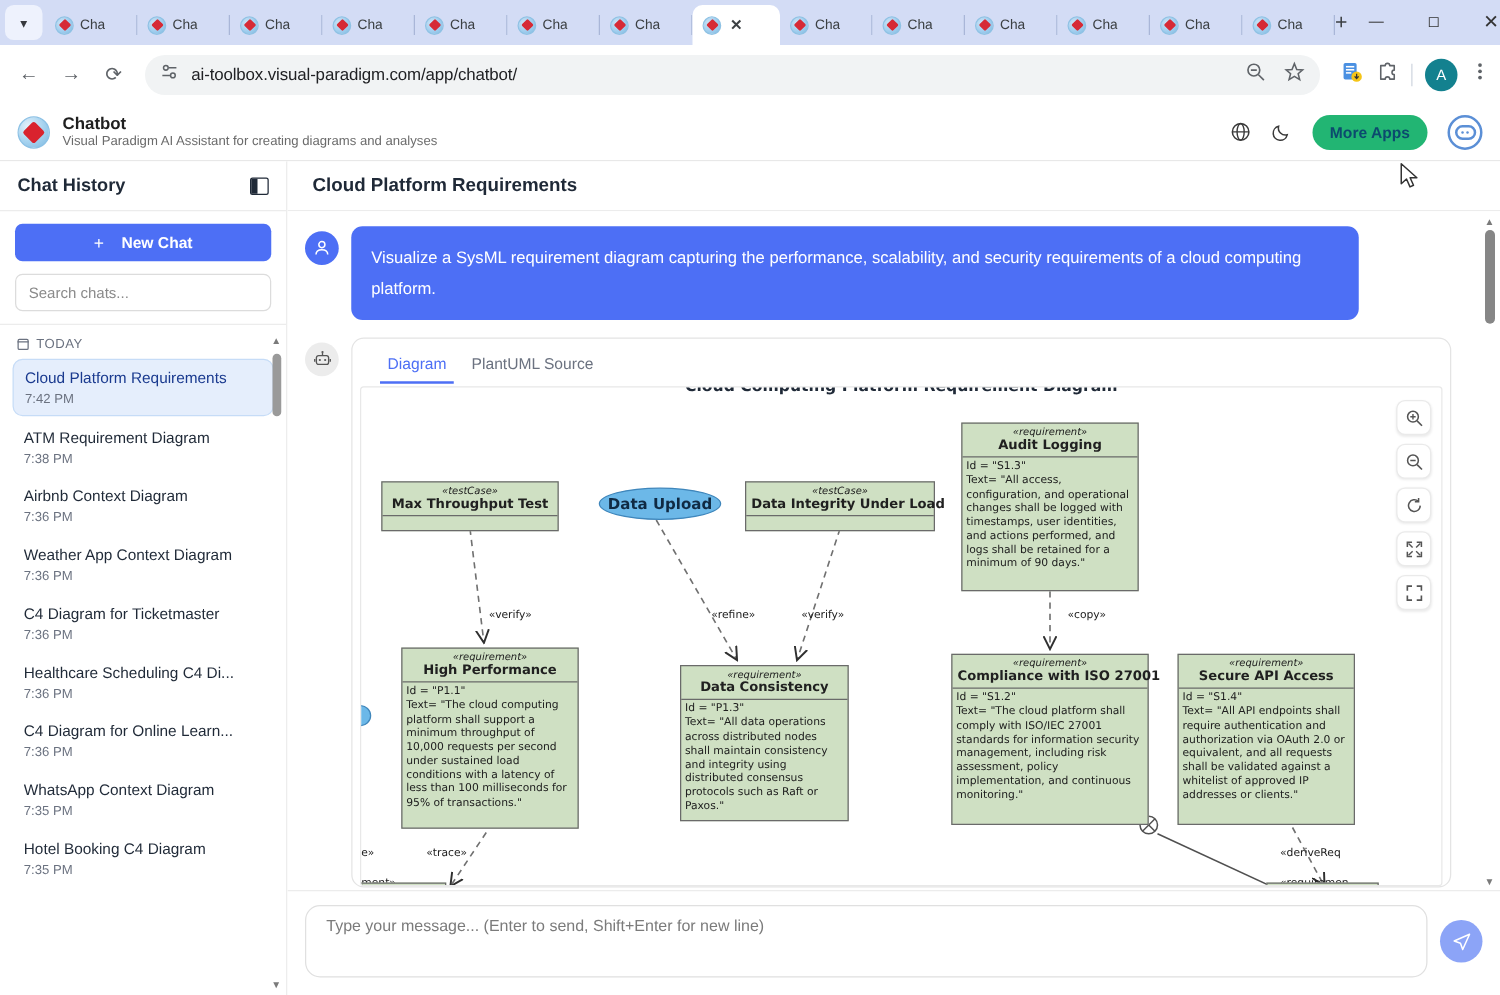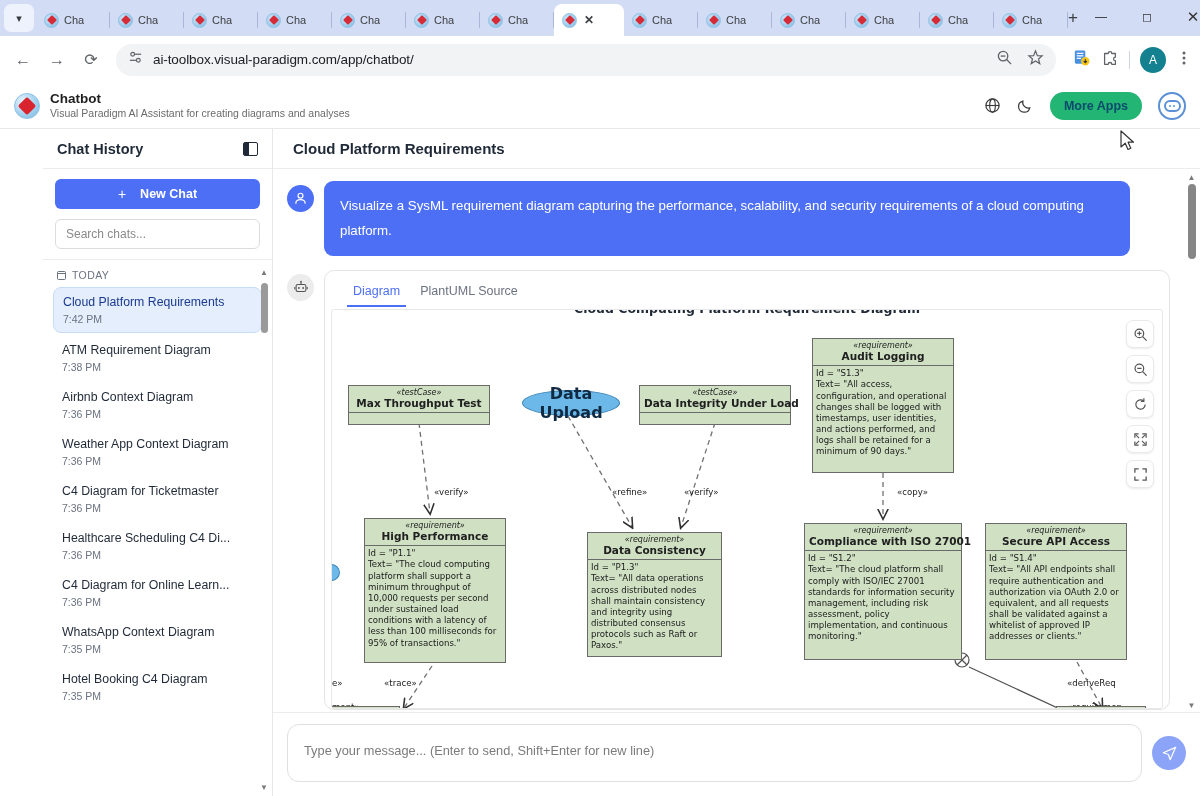--- a/index.html
+++ b/index.html
@@ -93,21 +93,21 @@
     width: 28px; height: 28px; border-radius: 50%; border: 2px solid #5b8fd6;
     background:#fff; display:flex; align-items:center; justify-content:center;
     position: relative;
   }
   .chat-orb .bubble {
     width: 17px; height: 12px; border: 2px solid #5b8fd6; border-radius: 6px;
     display:flex; align-items:center; justify-content:center; gap:2px;
   }
   .chat-orb .bubble i { width:2px; height:2px; background:#5b8fd6; border-radius:50%; display:block;}
 
-  .body-row { flex: 1; display: flex; overflow: hidden; margin-left: 43px; }
+  .body-row { flex: 1; display: flex; overflow: hidden; }
 
   
   .sidebar {
     width: 230px; flex: 0 0 230px; border-right: 1px solid #e8e8e8;
     display: flex; flex-direction: column; background: #fff; overflow: hidden;
   }
   .sb-head {
     height: 40px; display: flex; align-items: center; padding: 0 14px;
     border-bottom: 1px solid #ececec; flex: 0 0 40px;
   }
@@ -194,21 +194,21 @@
     font-family: "DejaVu Sans", sans-serif; color: #202020;
   }
   .node .stereo { font-size: 8px; font-style: italic; text-align:center; padding-top: 2px; }
   .node .nm { font-size: 10.5px; font-weight: bold; text-align: center; padding: 0 4px 3px; white-space: nowrap; }
   .node .sep { border-top: 1px solid #6a6a6a; }
   .node .body { font-size: 8.6px; line-height: 1.30; padding: 2px 3px 3px; }
   .node .emptybar { height: 12px; }
   .ellipse {
     position:absolute; background:#6cb8e8; border: 1px solid #3f86bb; border-radius: 50%;
     display:flex; align-items:center; justify-content:center;
-    font-family: "DejaVu Sans", sans-serif; font-size: 16px; font-weight: bold; color:#102a43;text-align:center;
+    font-family: "DejaVu Sans", sans-serif; font-size: 12px; font-weight: bold; color:#102a43;text-align:center;
   }
   .edge-label {
     position: absolute; font-family: "DejaVu Sans", sans-serif; font-size: 8.6px; color: #202020;
     white-space: nowrap;
   }
   .diag-ctrls { position: absolute; right: 8px; top: 10px; display:flex; flex-direction:column; gap: 7px; }
   .dctl {
     width: 28px; height: 28px; border-radius: 7px; background:#fff; border: 1px solid #eaeaea;
     box-shadow: 0 1px 2px rgba(0,0,0,.08); display:flex; align-items:center; justify-content:center;
     color:#555;
@@ -220,21 +220,21 @@
   .chat-vscroll .arr { font-size: 8px; color:#7a7a7a; }
   .chat-vscroll .track { flex:1; width: 8px; position:relative; margin: 2px 0; }
   .chat-vscroll .thumb { position:absolute; top: 0; width: 8px; height: 75px; background:#868686; border-radius: 4px; }
 
   .composer {
     border-top: 1px solid #ececec; padding: 11px 14px 14px; display:flex; gap: 10px;
     align-items: center; flex: 0 0 auto; background:#fff;
   }
   .composer-input {
     flex: 1; height: 58px; border: 1px solid #e0e0e0; border-radius: 12px;
-    padding: 18px 16px; font-size: 12.8px; color: #6b7280; resize:none;
+    padding: 8px 16px; font-size: 12.8px; color: #6b7280; resize:none;
     font-family: "Liberation Sans", sans-serif; outline:none;
   }
   .composer-input::placeholder { color: #7b7b7b; }
   .send-btn {
     width: 34px; height: 34px; border-radius: 50%; background: #8ca4f7; border:none;
     display:flex; align-items:center; justify-content:center; flex: 0 0 34px;
   }
   .cursor-arrow { position: absolute; left: 1120px; top: 130px; pointer-events:none; }
 </style>
 </head>

